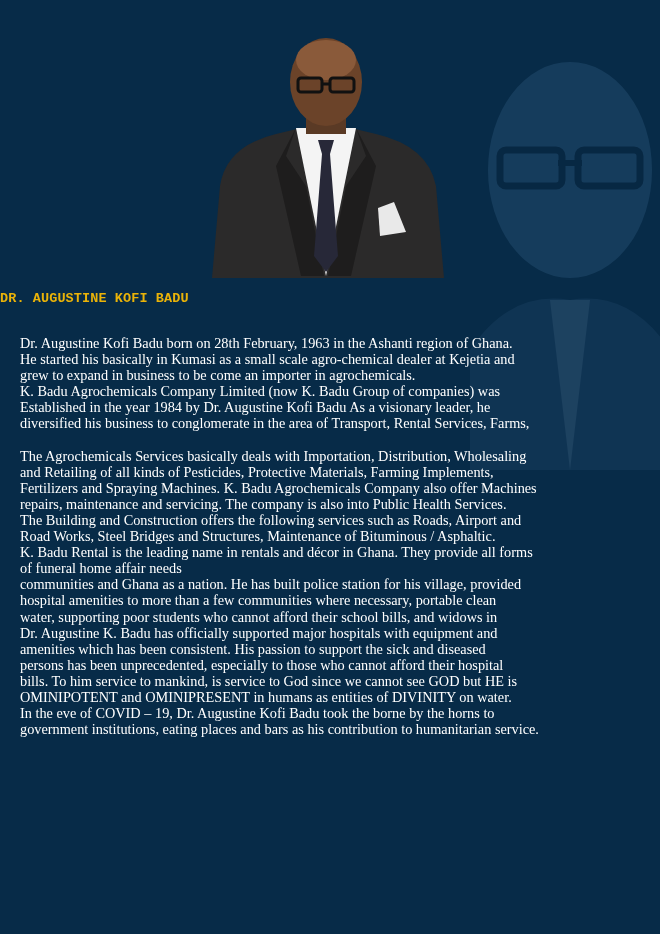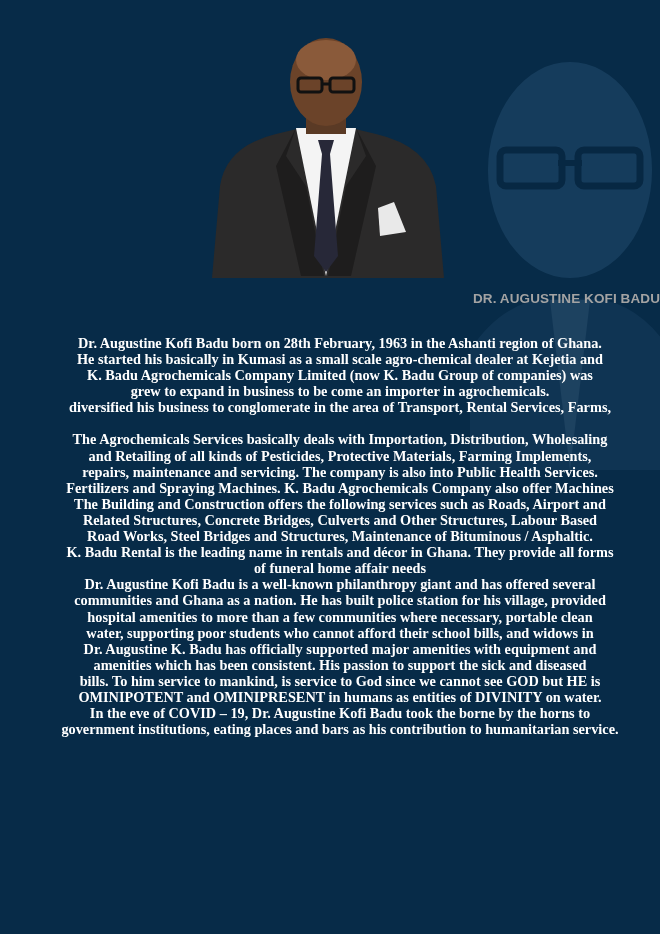--- a/index.html
+++ b/index.html
@@ -11,30 +11,30 @@
     }
     .ghost {
       position: absolute; left: 470px; top: 50px; width: 200px; height: 420px;
       opacity: 0.22; pointer-events: none;
     }
     .portrait {
       position: absolute; left: 206px; top: 36px; width: 240px; height: 242px;
     }
     .title {
       position: absolute; left: 0; right: 0; top: 291px;
-      text-align: right;
-      color: #a3a3a3;
-      font-family: Liberation Sans, sans-serif;
+      text-align: left;
+      color: #eab308;
+      font-family: Liberation Mono, monospace;
       font-weight: bold; font-size: 13.5px; letter-spacing: 0.1px;
     }
     .body-text {
       position: absolute; left: 20px; top: 335px; width: 640px;
       color: #ffffff;
       font-family: "Liberation Serif", "DejaVu Serif", serif;
-      font-weight: bold; font-size: 14.3px; line-height: 16.1px; text-align: center;
+      font-weight: normal; font-size: 14.3px; line-height: 16.1px;
     }
     .body-text p { margin: 0; white-space: nowrap; }
     .gap { height: 16px; }
   </style>
 </head>
 <body>
 
 <svg class="ghost" viewBox="0 0 200 420">
   <ellipse cx="100" cy="120" rx="82" ry="108" fill="#4a7aa3"></ellipse>
   <rect x="30" y="100" width="62" height="36" rx="6" fill="none" stroke="#0b2036" stroke-width="7"></rect>
@@ -65,36 +65,36 @@
   <rect x="92" y="42" width="24" height="14" rx="3" fill="none" stroke="#111" stroke-width="3"></rect>
   <rect x="124" y="42" width="24" height="14" rx="3" fill="none" stroke="#111" stroke-width="3"></rect>
   <line x1="116" y1="48" x2="124" y2="48" stroke="#111" stroke-width="3"></line>
 </svg>
 
 <div class="title">DR. AUGUSTINE KOFI BADU</div>
 
 <div class="body-text">
   <p>Dr. Augustine Kofi Badu born on 28th February, 1963 in the Ashanti region of Ghana.</p>
   <p>He started his basically in Kumasi as a small scale agro-chemical dealer at Kejetia and</p>
+  <p>grew to expand in business to be come an importer in agrochemicals.</p>
   <p>K. Badu Agrochemicals Company Limited (now K. Badu Group of companies) was</p>
-  <p>grew to expand in business to be come an importer in agrochemicals.</p>
+  <p>Established in the year 1984 by Dr. Augustine Kofi Badu As a visionary leader, he</p>
   <p>diversified his business to conglomerate in the area of Transport, Rental Services, Farms,</p>
   <div class="gap"></div>
   <p>The Agrochemicals Services basically deals with Importation, Distribution, Wholesaling</p>
   <p>and Retailing of all kinds of Pesticides, Protective Materials, Farming Implements,</p>
+  <p>Fertilizers and Spraying Machines. K. Badu Agrochemicals Company also offer Machines</p>
   <p>repairs, maintenance and servicing. The company is also into Public Health Services.</p>
-  <p>Fertilizers and Spraying Machines. K. Badu Agrochemicals Company also offer Machines</p>
   <p>The Building and Construction offers the following services such as Roads, Airport and</p>
-  <p>Related Structures, Concrete Bridges, Culverts and Other Structures, Labour Based</p>
   <p>Road Works, Steel Bridges and Structures, Maintenance of Bituminous / Asphaltic.</p>
   <p>K. Badu Rental is the leading name in rentals and décor in Ghana. They provide all forms</p>
   <p>of funeral home affair needs</p>
-  <p>Dr. Augustine Kofi Badu is a well-known philanthropy giant and has offered several</p>
   <p>communities and Ghana as a nation. He has built police station for his village, provided</p>
   <p>hospital amenities to more than a few communities where necessary, portable clean</p>
   <p>water, supporting poor students who cannot afford their school bills, and widows in</p>
-  <p>Dr. Augustine K. Badu has officially supported major amenities with equipment and</p>
+  <p>Dr. Augustine K. Badu has officially supported major hospitals with equipment and</p>
   <p>amenities which has been consistent. His passion to support the sick and diseased</p>
+  <p>persons has been unprecedented, especially to those who cannot afford their hospital</p>
   <p>bills. To him service to mankind, is service to God since we cannot see GOD but HE is</p>
   <p>OMINIPOTENT and OMINIPRESENT in humans as entities of DIVINITY on water.</p>
   <p>In the eve of COVID – 19, Dr. Augustine Kofi Badu took the borne by the horns to</p>
   <p>government institutions, eating places and bars as his contribution to humanitarian service.</p>
 </div>
 
 </body></html>

